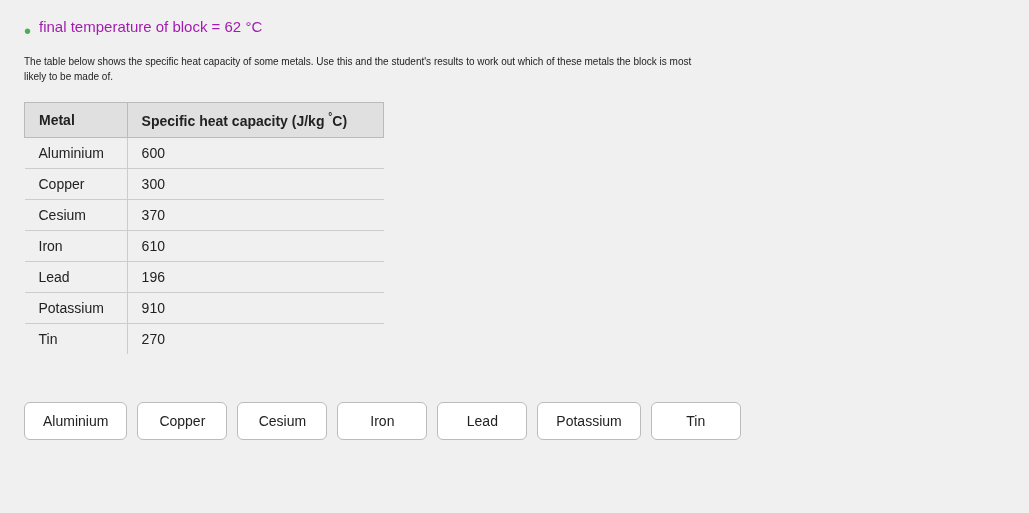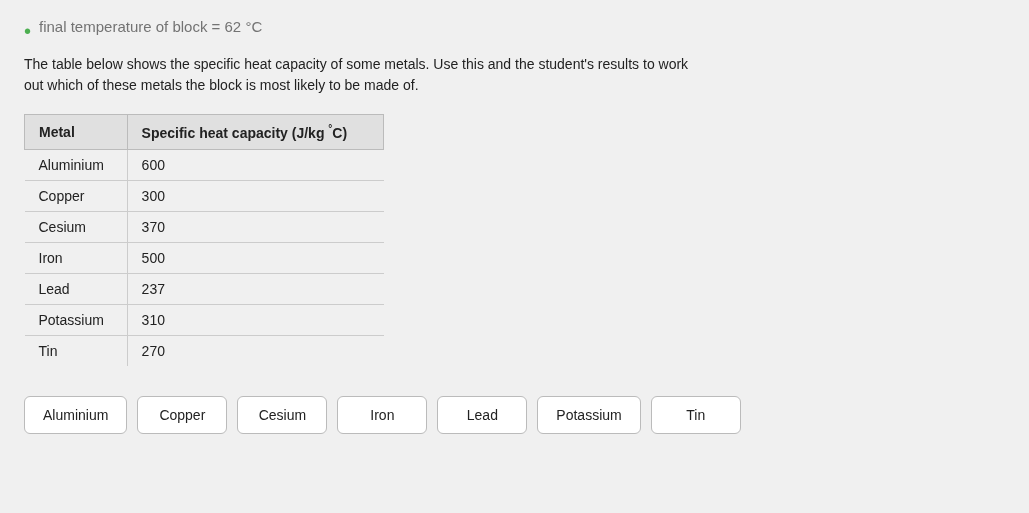--- a/index.html
+++ b/index.html
@@ -18,33 +18,33 @@
       margin-bottom: 10px;
     }
     .bullet-dot {
       color: #4caf50;
       font-size: 20px;
       margin-right: 8px;
       line-height: 1.3;
     }
     .bullet-text {
       font-size: 15px;
-      color: #737373;
+      color: #a21caf;
     }
     .intro-text {
-      font-size: 14px;
+      font-size: 10px;
       color: #222;
       margin-bottom: 18px;
       line-height: 1.5;
       max-width: 680px;
     }
     table {
       border-collapse: collapse;
       width: 360px;
-      margin-bottom: 30px;
+      margin-bottom: 48px;
     }
     thead tr {
       background: #e0e0e0;
     }
     th {
       text-align: left;
       padding: 8px 14px;
       font-weight: bold;
       font-size: 14px;
       border: 1px solid #bbb;
@@ -108,29 +108,29 @@
       <tr>
         <td>Copper</td>
         <td>300</td>
       </tr>
       <tr>
         <td>Cesium</td>
         <td>370</td>
       </tr>
       <tr>
         <td>Iron</td>
-        <td>500</td>
+        <td>610</td>
       </tr>
       <tr>
         <td>Lead</td>
-        <td>237</td>
+        <td>196</td>
       </tr>
       <tr>
         <td>Potassium</td>
-        <td>310</td>
+        <td>910</td>
       </tr>
       <tr>
         <td>Tin</td>
         <td>270</td>
       </tr>
     </tbody>
 </table>
 
 <div class="answer-buttons" id="buttons-container">
 <button class="answer-btn">Aluminium</button>

